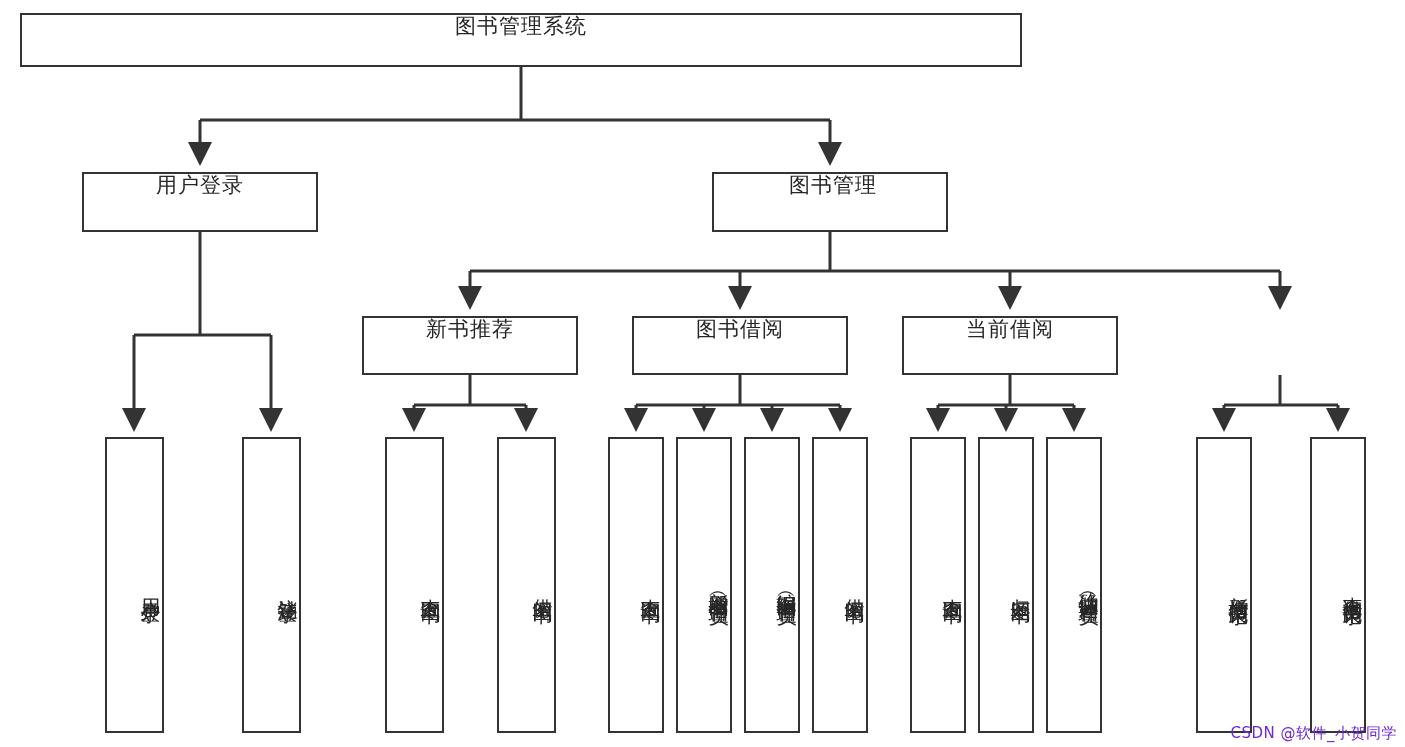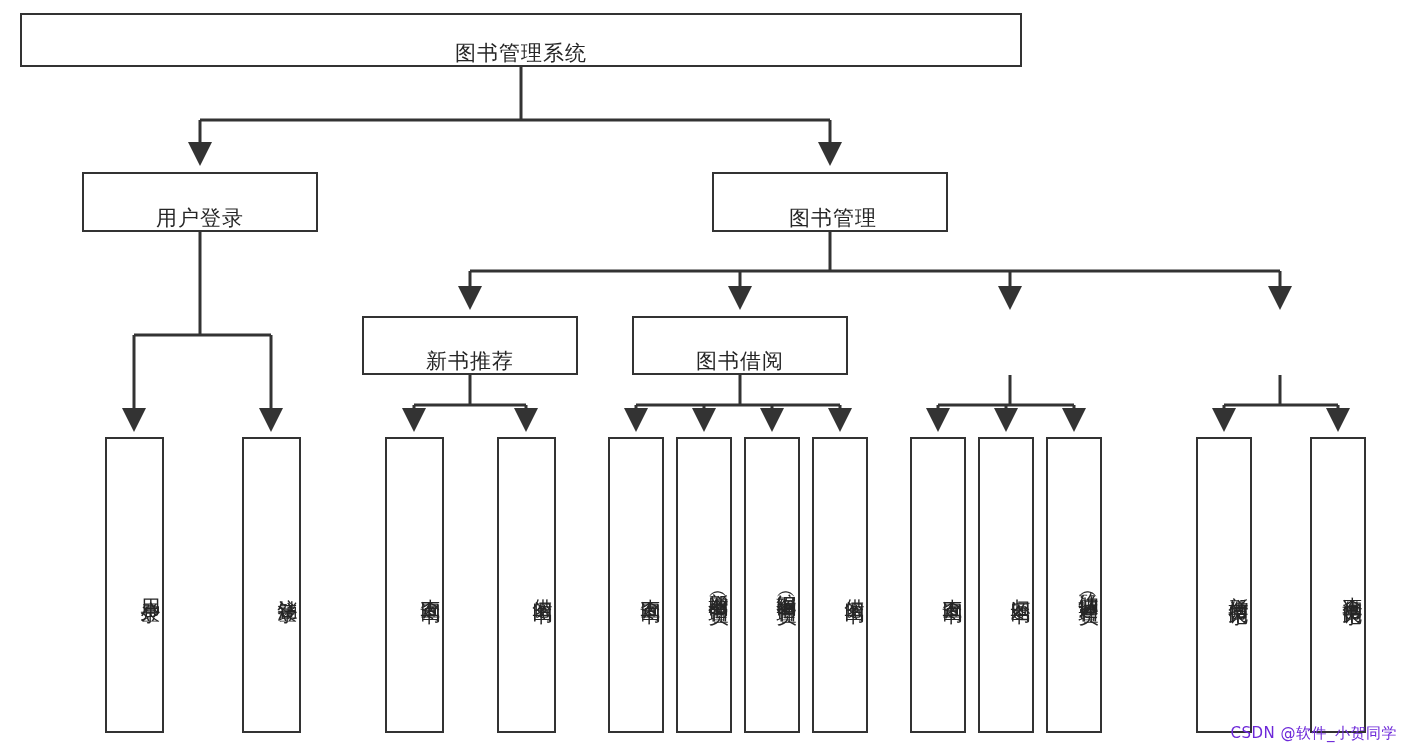--- a/index.html
+++ b/index.html
@@ -24,21 +24,21 @@
     top: 0;
     width: 1405px;
     height: 747px;
   }
   .node {
     position: absolute;
     box-sizing: border-box;
     border: 2px solid #333333;
     background: #ffffff;
     display: flex;
-    align-items: flex-end;
+    align-items: flex-start;
     justify-content: center;
     color: #262626;
   }
   .node-h {
     font-size: 21px;
     line-height: 1.1;
     letter-spacing: 1px;
     white-space: nowrap;
   }
   .node-v {
@@ -137,20 +137,23 @@
   <div class="node node-h" style="left:712px; top:172px; width:236px; height:60px;padding-left:6px;">
     <span>图书管理</span>
   </div>
 
   <div class="node node-h" style="left:362px; top:316px; width:216px; height:59px;">
     <span>新书推荐</span>
   </div>
   <div class="node node-h" style="left:632px; top:316px; width:216px; height:59px;">
     <span>图书借阅</span>
   </div>
+  <div class="node node-h" style="left:902px; top:316px; width:216px; height:59px;">
+    <span>当前借阅</span>
+  </div>
 
   <div class="node node-v" style="left:105px; top:437px; width:59px; height:296px;">
     <span class="vlabel">用户登录</span>
   </div>
   <div class="node node-v" style="left:242px; top:437px; width:59px; height:296px;">
     <span class="vlabel">注销登录</span>
   </div>
 
   <div class="node node-v" style="left:385px; top:437px; width:59px; height:296px;">
     <span class="vlabel">查询图书</span>

